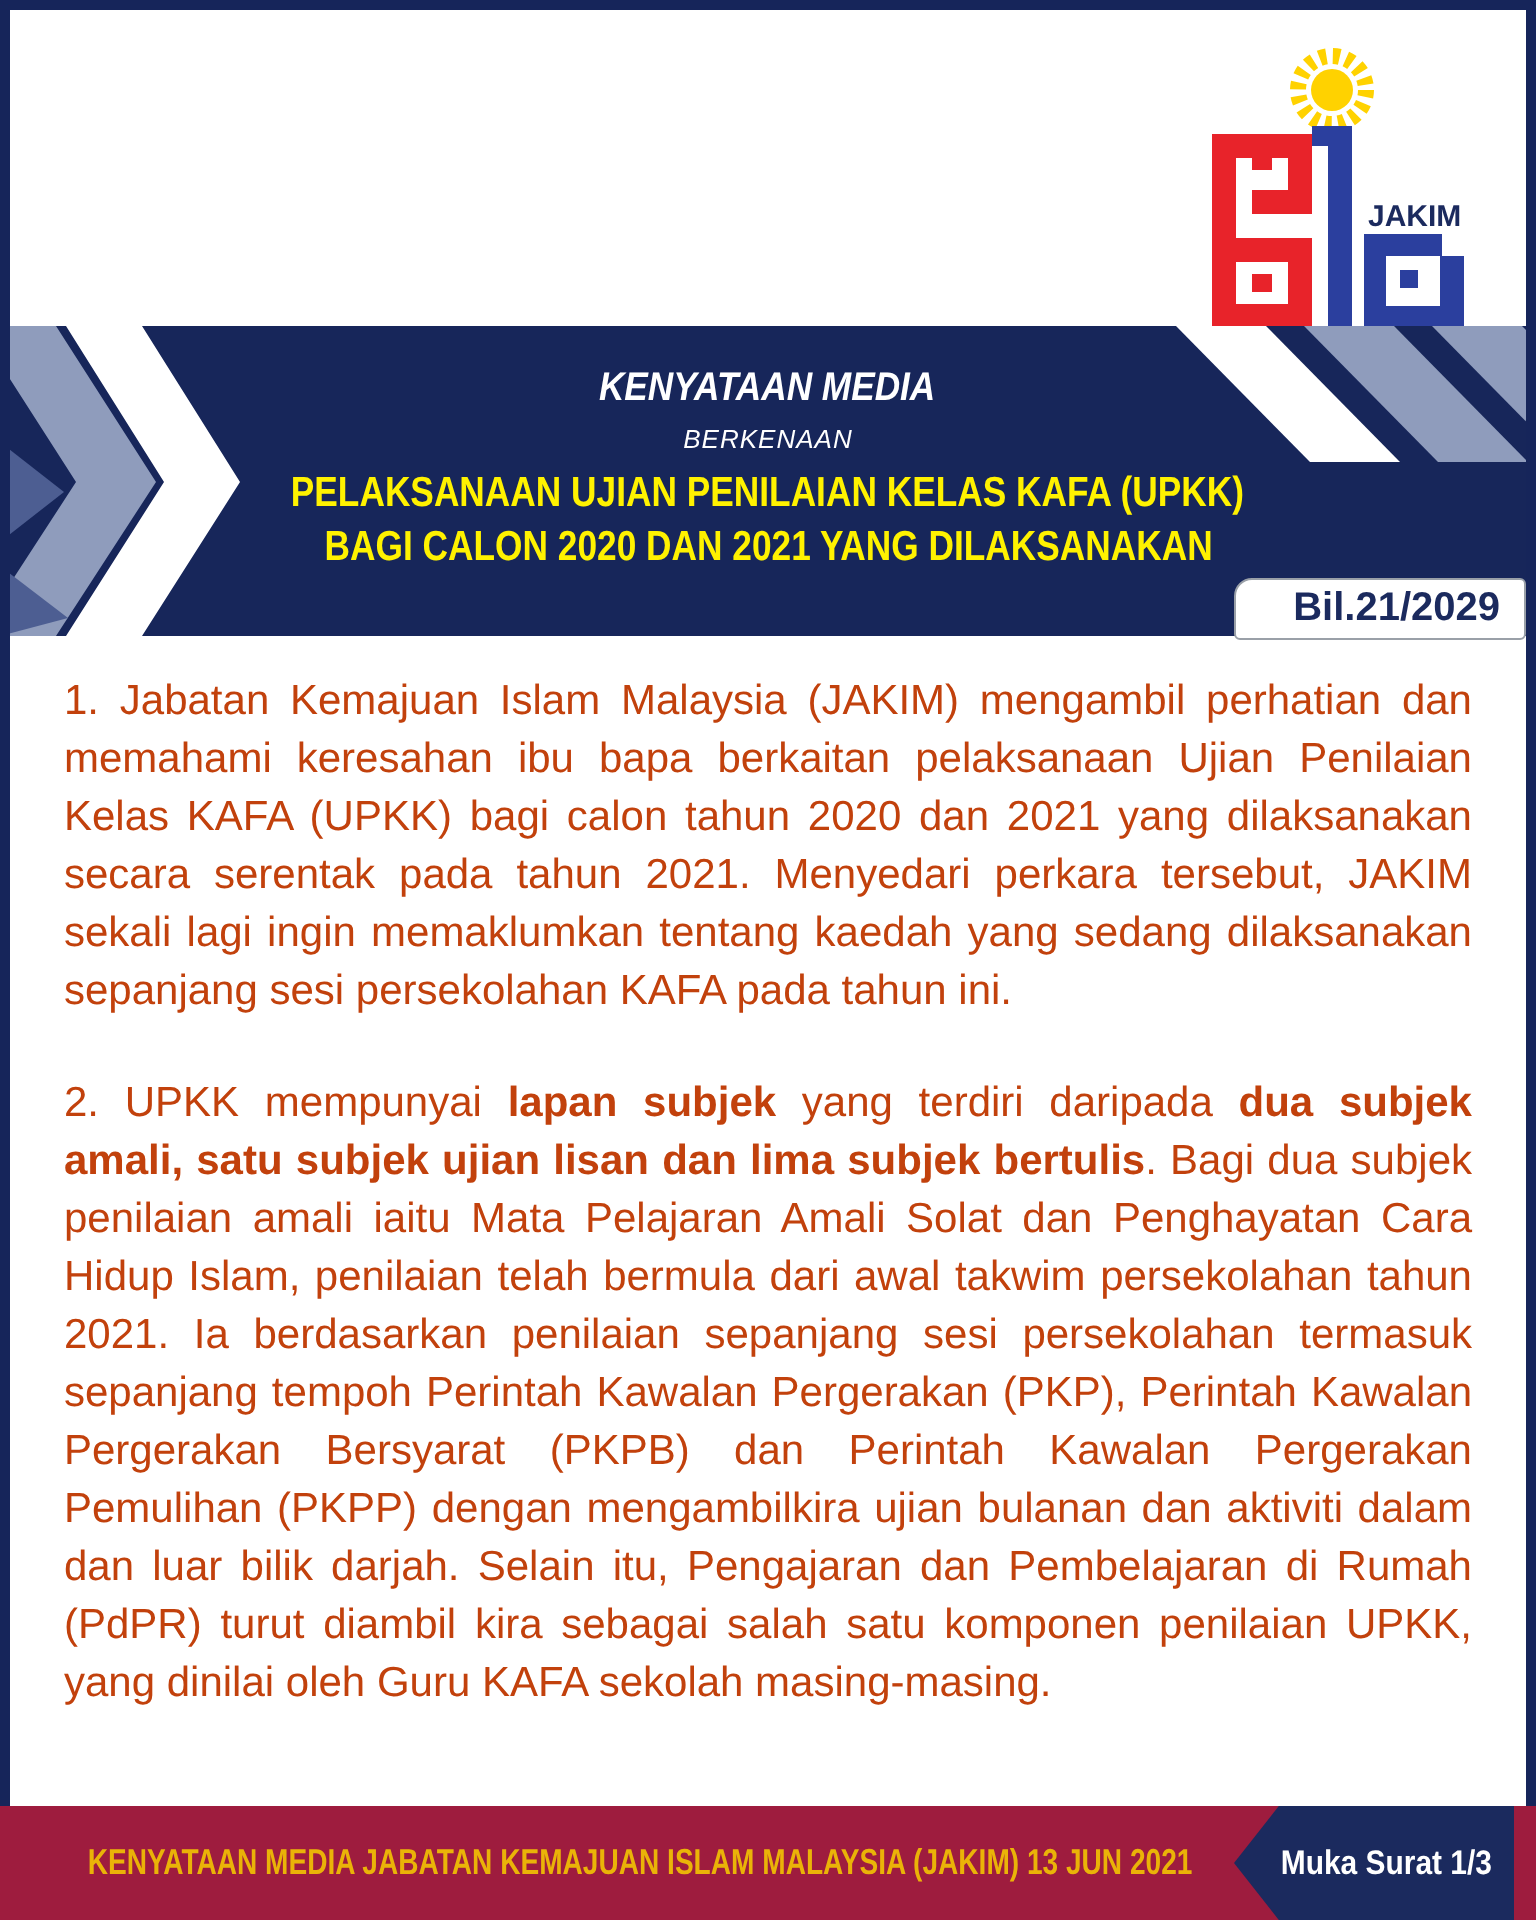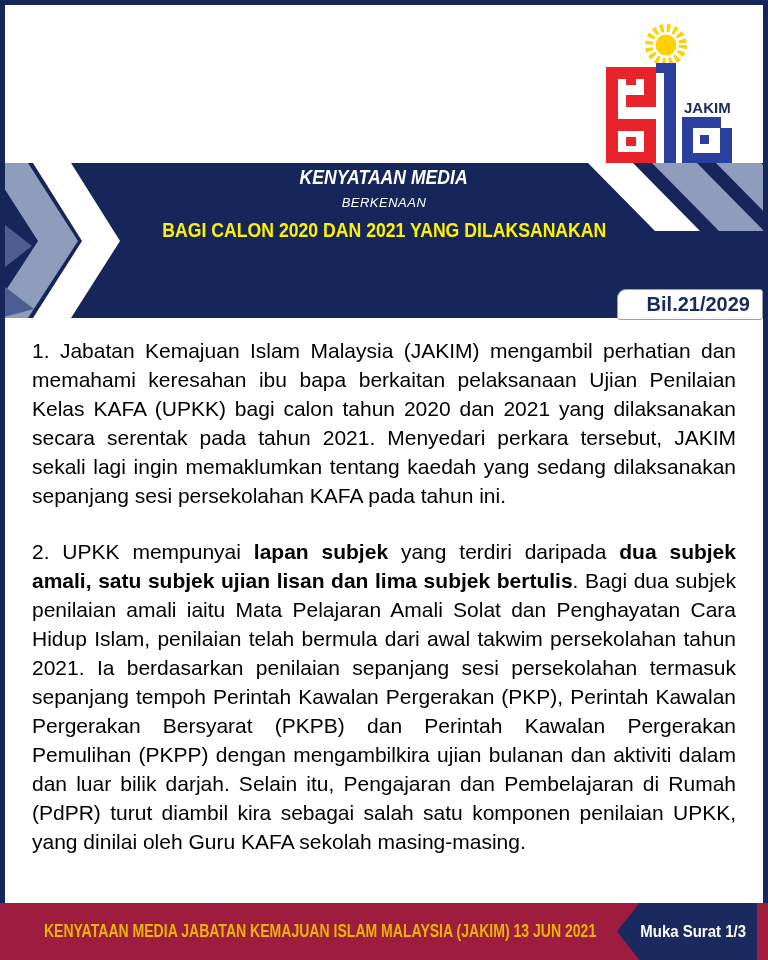--- a/index.html
+++ b/index.html
@@ -12,38 +12,38 @@
   .border-top{position:absolute;top:0;left:0;width:768px;height:5px;background:#16255a;z-index:6;}
   .border-left{position:absolute;top:0;left:0;width:5px;height:903px;background:#16255a;z-index:6;}
   .border-right{position:absolute;top:0;right:0;width:5px;height:903px;background:#16255a;z-index:6;}
 
   
   .logo-wrap{position:absolute;top:18px;left:0;width:740px;display:flex;justify-content:flex-end;z-index:2;}
 
   
   .banner{position:absolute;top:163px;left:0;width:768px;height:155px;background:#17265a;overflow:hidden;z-index:3;}
   .banner-decor{position:absolute;top:0;left:0;width:768px;height:155px;display:block;}
-  .banner-text{position:relative;z-index:2;width:768px;padding-top:1px;text-align:center;color:#ffffff;}
+  .banner-text{position:relative;z-index:2;width:768px;padding-top:18px;text-align:center;color:#ffffff;}
   .kicker{font-size:20px;line-height:26px;font-weight:bold;font-style:italic;}
   .kicker>span{display:inline-block;transform:scaleX(.88);transform-origin:center;}
   .subkicker{font-size:13px;line-height:26px;font-style:italic;letter-spacing:.5px;}
   .ytitle{font-size:21px;line-height:27px;font-weight:bold;color:#fff200;letter-spacing:0;}
   .ytitle>span{display:inline-block;transform:scaleX(.84);transform-origin:center;white-space:nowrap;}
 
   
   .bil-box{
     position:absolute;top:289px;right:5px;width:146px;height:31px;z-index:5;
     background:#ffffff;border:1px solid #9aa0a8;border-radius:9px 3px 3px 3px;
     box-sizing:border-box;text-align:right;
     font-weight:bold;font-size:20px;line-height:28px;color:#1b2a5e;padding-right:12px;
   }
 
   
   .content{position:absolute;top:336px;left:32px;width:704px;z-index:2;
-    font-size:21px;line-height:29px;color:#000000;text-align:justify;}
+    font-size:21px;line-height:29px;color:#c2410c;text-align:justify;}
   .content p{margin:0;}
   .content p + p{margin-top:27px;}
   .content b{font-weight:bold;}
 
   
   .footer{position:absolute;top:903px;left:0;width:768px;height:57px;background:#9e1c3e;z-index:7;}
   .footer-statement{position:absolute;top:0;left:0;width:640px;height:57px;
     display:flex;align-items:center;justify-content:center;color:#eab308;
     font-weight:bold;font-size:18px;white-space:nowrap;}
   .footer-statement>span{display:inline-block;transform:scaleX(.78);transform-origin:center;}
@@ -106,20 +106,21 @@
 
       <g>
         <polygon points="588,0 633,0 700,68 655,68" fill="#ffffff"></polygon>
         <polygon points="652,0 697,0 764,68 719,68" fill="#8f9cbc"></polygon>
         <polygon points="716,0 761,0 828,68 783,68" fill="#8f9cbc"></polygon>
       </g>
     </svg>
     <div class="banner-text">
       <div class="kicker"><span>KENYATAAN MEDIA</span></div>
       <div class="subkicker">BERKENAAN</div>
+      <div class="ytitle"><span>PELAKSANAAN UJIAN PENILAIAN KELAS KAFA (UPKK)</span></div>
       <div class="ytitle"><span>BAGI CALON 2020 DAN 2021 YANG DILAKSANAKAN</span></div>
     </div>
   </div>
 
   <div class="bil-box">Bil.21/2029</div>
 
   <div class="content">
     <p>1. Jabatan Kemajuan Islam Malaysia (JAKIM) mengambil perhatian dan memahami keresahan ibu bapa berkaitan pelaksanaan Ujian Penilaian Kelas KAFA (UPKK) bagi calon tahun 2020 dan 2021 yang dilaksanakan secara serentak pada tahun 2021. Menyedari perkara tersebut, JAKIM sekali lagi ingin memaklumkan tentang kaedah yang sedang dilaksanakan sepanjang sesi persekolahan KAFA pada tahun ini.</p>
     <p><span>2. UPKK mempunyai </span><b>lapan subjek</b><span> yang terdiri daripada </span><b>dua subjek amali, satu subjek ujian lisan dan lima subjek bertulis</b><span>. Bagi dua subjek penilaian amali iaitu Mata Pelajaran Amali Solat dan Penghayatan Cara Hidup Islam, penilaian telah bermula dari awal takwim persekolahan tahun 2021. Ia berdasarkan penilaian sepanjang sesi persekolahan termasuk sepanjang tempoh Perintah Kawalan Pergerakan (PKP), Perintah Kawalan Pergerakan Bersyarat (PKPB) dan Perintah Kawalan Pergerakan Pemulihan (PKPP) dengan mengambilkira ujian bulanan dan aktiviti dalam dan luar bilik darjah. Selain itu, Pengajaran dan Pembelajaran di Rumah (PdPR) turut diambil kira sebagai salah satu komponen penilaian UPKK, yang dinilai oleh Guru KAFA sekolah masing-masing.</span></p>
   </div>

